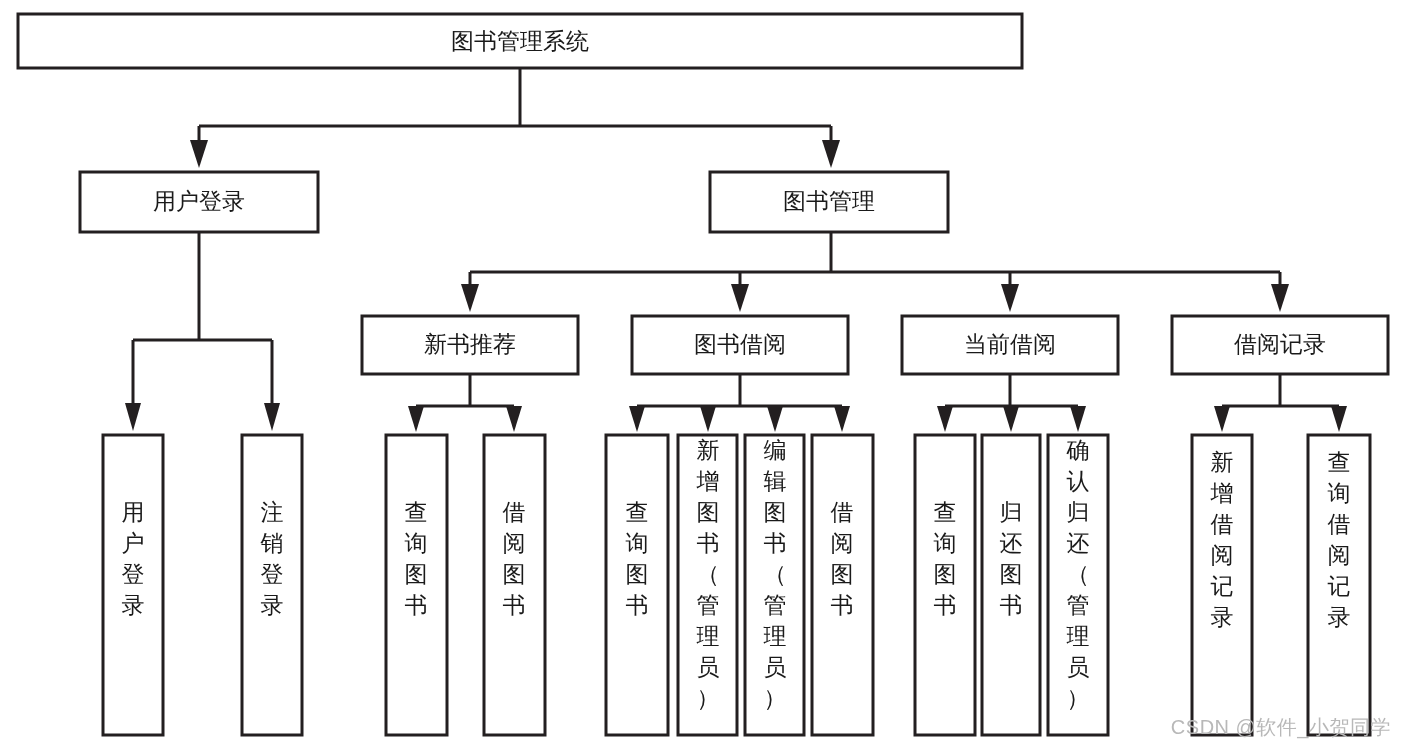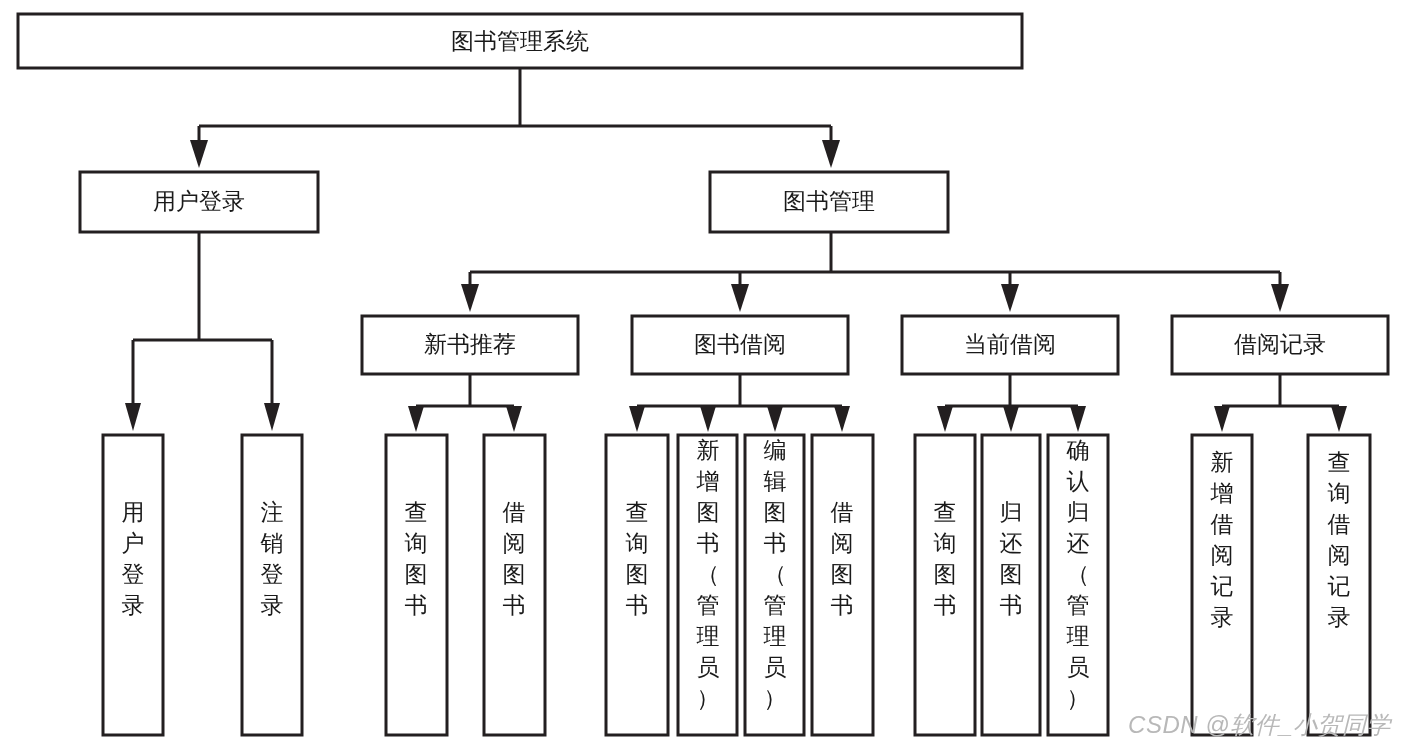--- a/index.html
+++ b/index.html
@@ -54,26 +54,25 @@
     font-size: 23px;
     fill: #1a1a1a;
     text-anchor: middle;
     white-space: pre;
   }
   .watermark-text {
     position: absolute;
     right: 14px;
     bottom: 6px;
     font-family: "Liberation Sans", "DejaVu Sans", sans-serif;
-    font-size: 24px;
+    font-size: 20px;
     color: #b8b8b8;
     letter-spacing: 0.5px;
     user-select: none;
     white-space: nowrap;
-    font-style: italic;
   }
 </style>
 </head>
 <body>
 
 <div id="diagram-root">
 
   <svg id="flow" viewBox="0 0 1405 747">
 
     <g>

